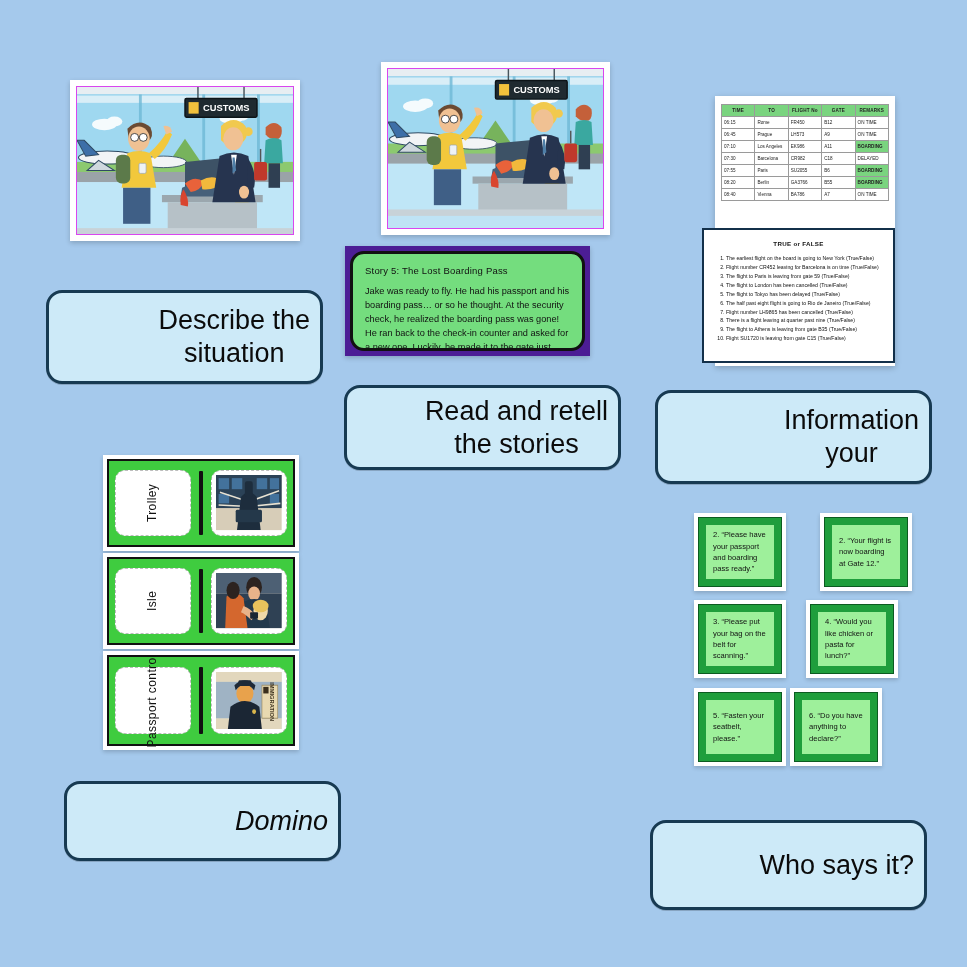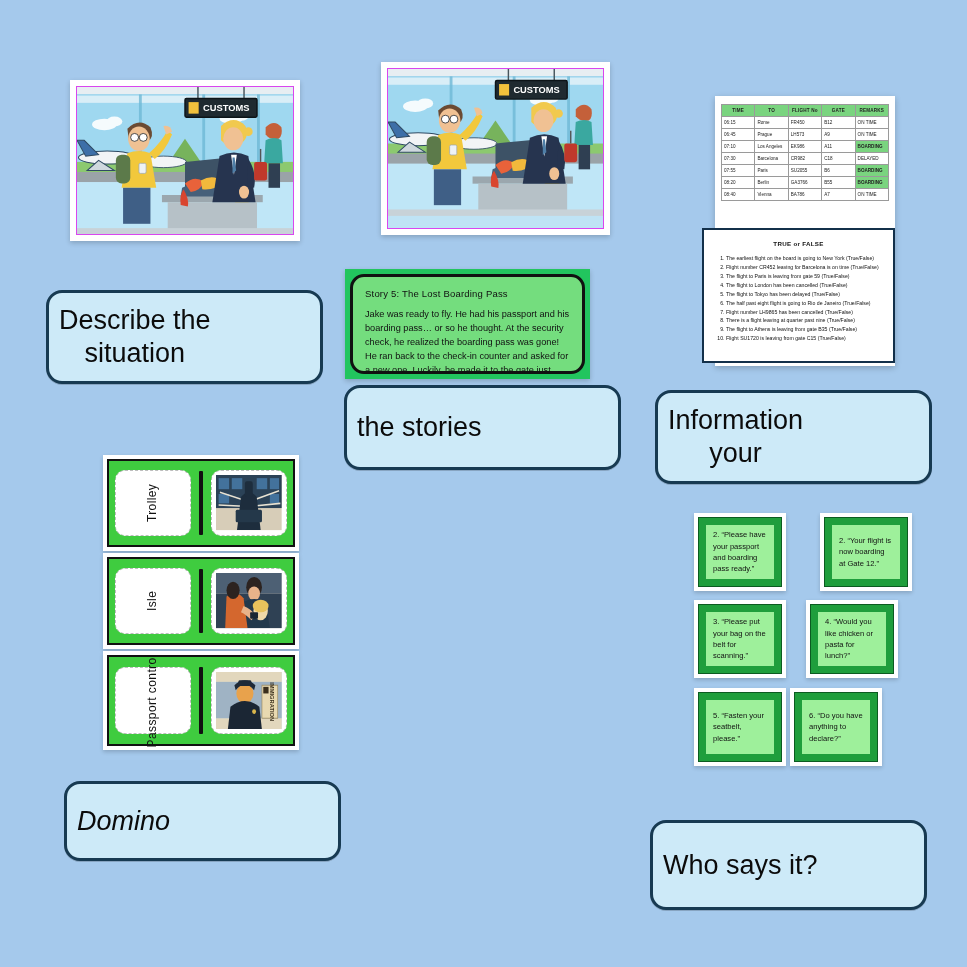--- a/index.html
+++ b/index.html
@@ -11,21 +11,21 @@
     position:relative;
   }
   .stage{position:relative;width:967px;height:967px;}
   .abs{position:absolute;box-sizing:border-box;}
 
   
   .label-box{
     background:#cdeaf8;
     border:3px solid #173a52;
     border-radius:16px;
-    display:flex;align-items:center;justify-content:flex-start;
+    display:flex;align-items:center;justify-content:flex-end;
     text-align:center;
     color:#0b0b0b;
     font-size:27px;
     line-height:1.22;
     padding:4px 10px;
     box-shadow:0 1px 0 rgba(0,0,0,.18);
   }
   .label-box span{display:block;}
 
   
@@ -42,24 +42,23 @@
     overflow:hidden;
     position:relative;
     background:#bfe3f5;
   }
 
   
   .scene{position:absolute;inset:0;}
 
   
   .story-card{
-    background:#22c55e;
+    background:#4c1d95;
     padding:5px;
     box-shadow:0 2px 5px rgba(0,0,0,.20);
-    margin-top:23px;
   }
   .story-inner{
     width:100%;height:100%;
     background:#74dd7e;
     border:3px solid #111;
     border-radius:14px;
     box-sizing:border-box;
     padding:11px 12px;
     overflow:hidden;
   }
@@ -593,20 +592,21 @@
 
   <div class="abs label-box" style="left:46px;top:290px;width:277px;height:94px;">
     <div>
       <span>Describe the</span>
       <span>situation</span>
     </div>
   </div>
 
   <div class="abs label-box" style="left:344px;top:385px;width:277px;height:85px;">
     <div>
+      <span>Read and retell</span>
       <span>the stories</span>
     </div>
   </div>
 
   <div class="abs label-box" style="left:655px;top:390px;width:277px;height:94px;">
     <div>
       <span>Information</span>
       <span>your</span>
     </div>
   </div>

